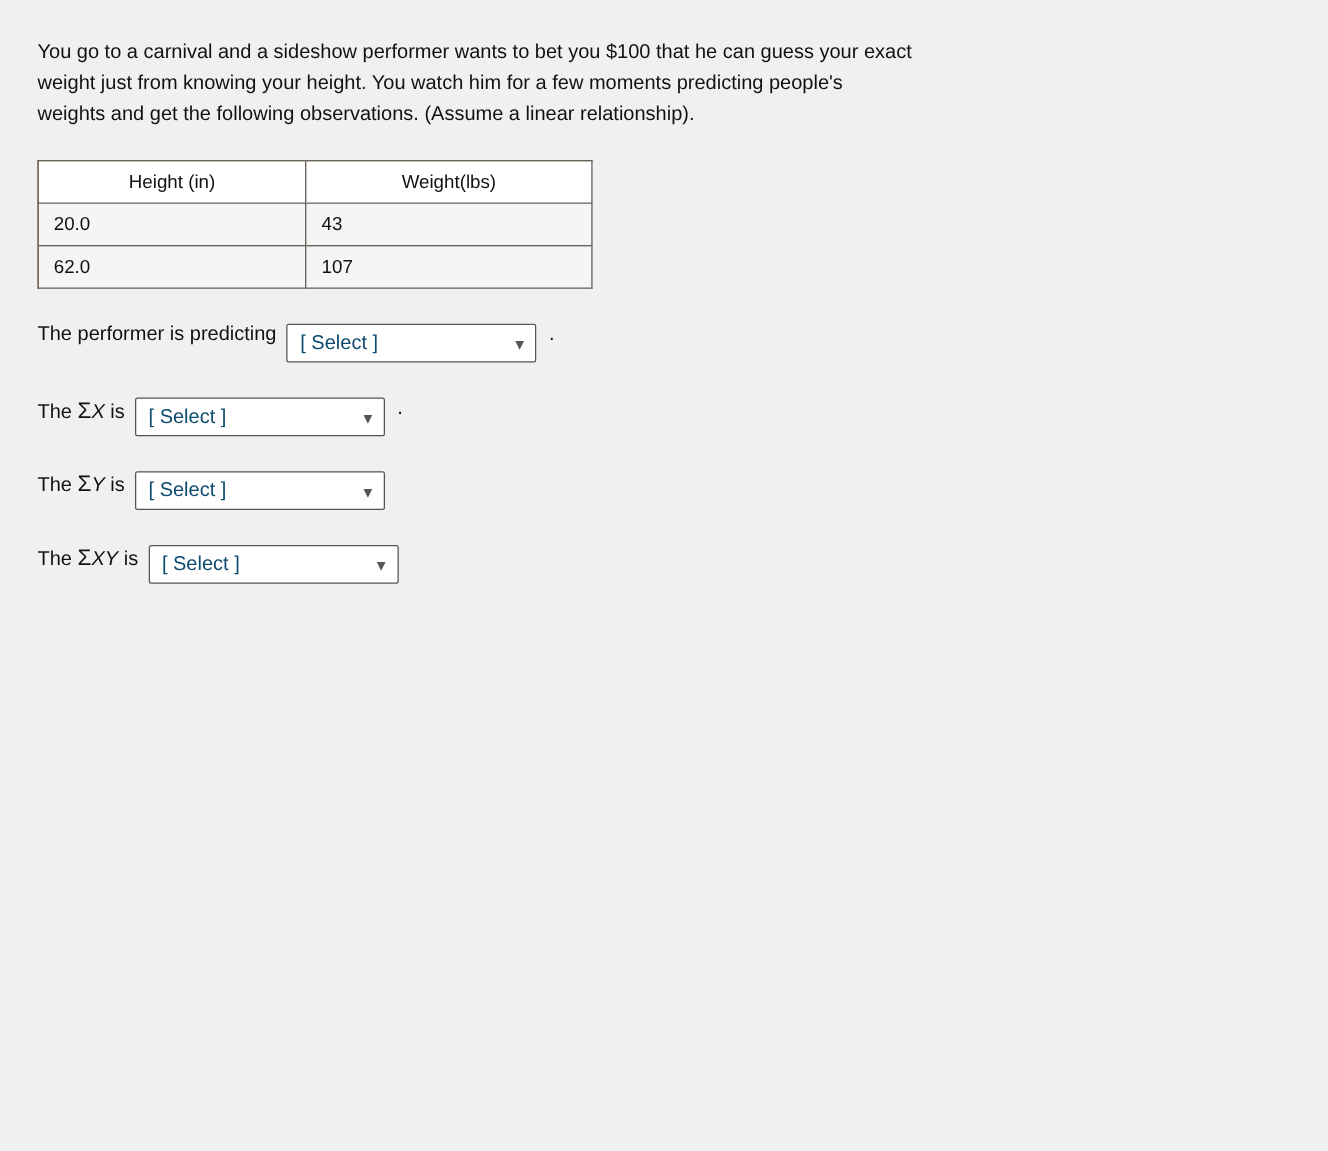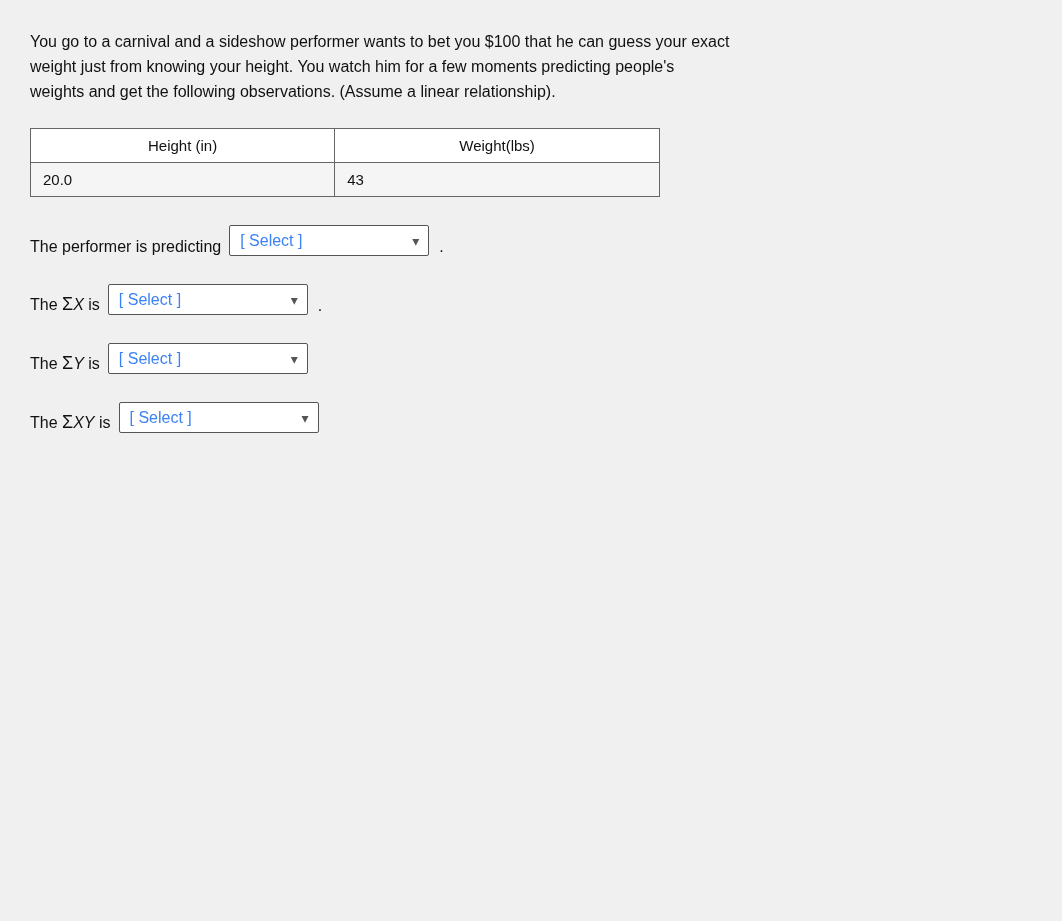--- a/index.html
+++ b/index.html
@@ -20,21 +20,21 @@
 
     .intro-text {
       font-size: 16px;
       line-height: 1.55;
       margin-bottom: 24px;
       max-width: 700px;
     }
 
     .data-table {
       border-collapse: collapse;
-      width: 630px;
+      width: 444px;
       margin-bottom: 28px;
       background: #a16207;
     }
 
     .data-table th,
     .data-table td {
       border: 1px solid #666;
       padding: 8px 12px;
       font-size: 15px;
     }
@@ -44,21 +44,21 @@
       background: #fff;
     }
 
     .data-table td {
       background: #f5f5f5;
     }
 
     .question-row {
       margin-bottom: 28px;
       display: flex;
-      align-items: flex-end;
+      align-items: flex-start;
       font-size: 16px;
       flex-wrap: wrap;
       gap: 8px;
     }
 
     .question-row .label-text {
       font-size: 16px;
       color: #111;
     }
 
@@ -66,21 +66,21 @@
       position: relative;
       display: inline-flex;
       align-items: center;
     }
 
     .select-box {
       border: 1.5px solid #555;
       background: #fff;
       padding: 6px 32px 6px 10px;
       font-size: 16px;
-      color: #3b82f6;
+      color: #0c4a6e;
       appearance: none;
       -webkit-appearance: none;
       cursor: pointer;
       min-width: 200px;
       border-radius: 2px;
     }
 
     .select-wrapper::after {
       content: '▾';
       position: absolute;
@@ -112,20 +112,24 @@
     <tr>
       <th>Height (in)</th>
       <th>Weight(lbs)</th>
     </tr>
   </thead>
   <tbody id="table-body">
   <tr>
         <td>20.0</td>
         <td>43</td>
       </tr>
+      <tr>
+        <td>62.0</td>
+        <td>107</td>
+      </tr>
     </tbody>
 </table>
 
 <div id="questions-container">
     <div class="question-row">
       <span class="label-text">The performer is predicting</span>
       <div class="select-wrapper">
         <select class="select-box"><option value="[ Select ]">[ Select ]</option><option value="a value">a value</option><option value="an interval">an interval</option><option value="a prediction interval">a prediction interval</option></select>
       </div>
       <span class="dot-after">.</span>

